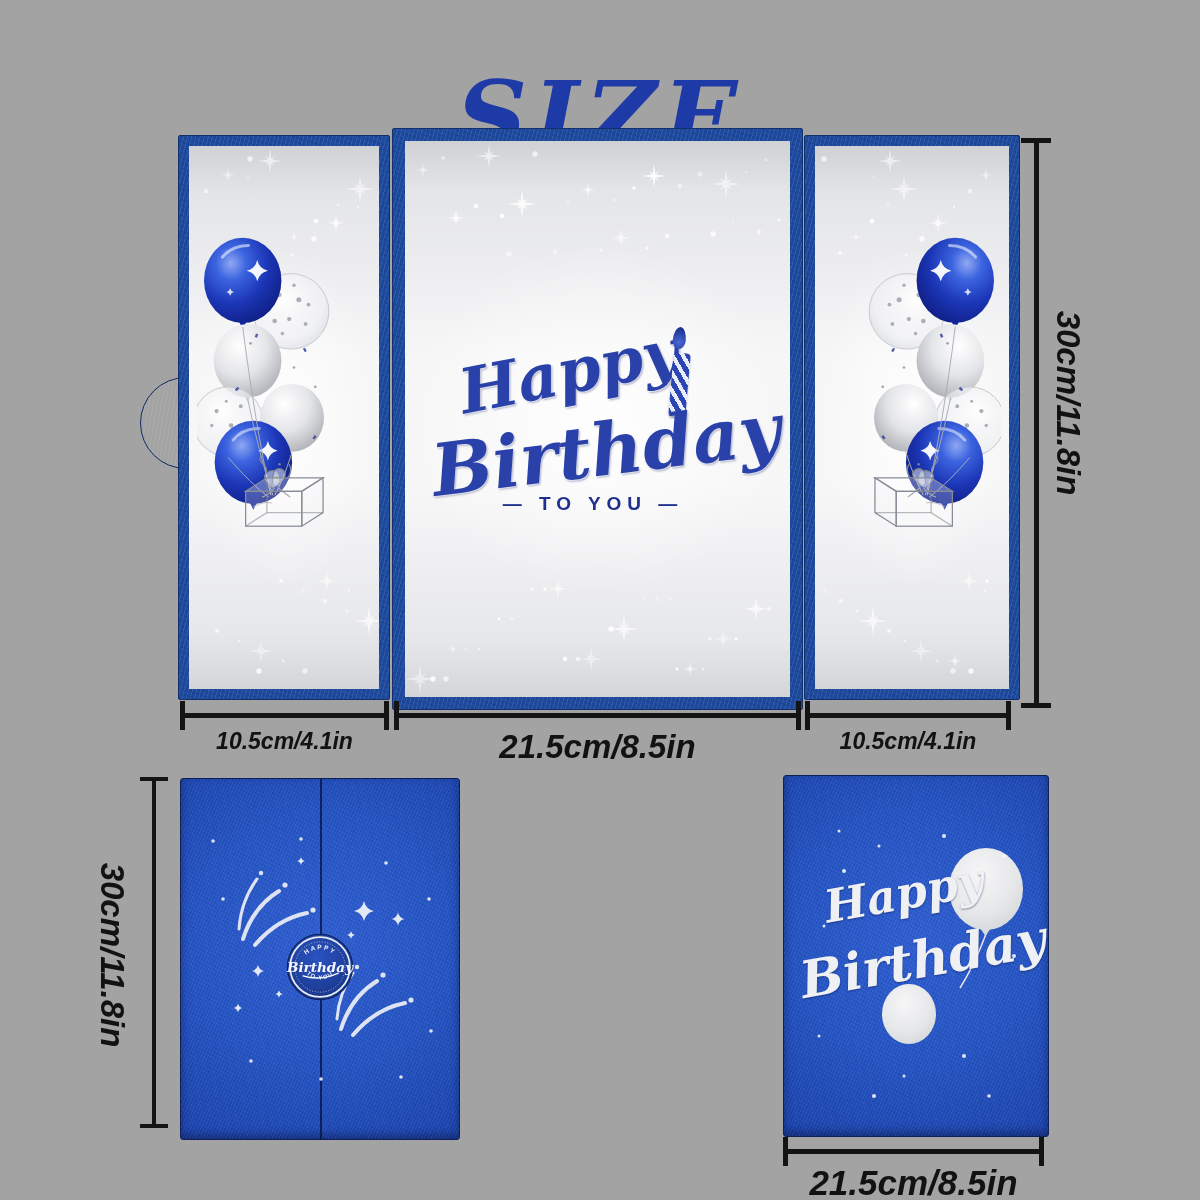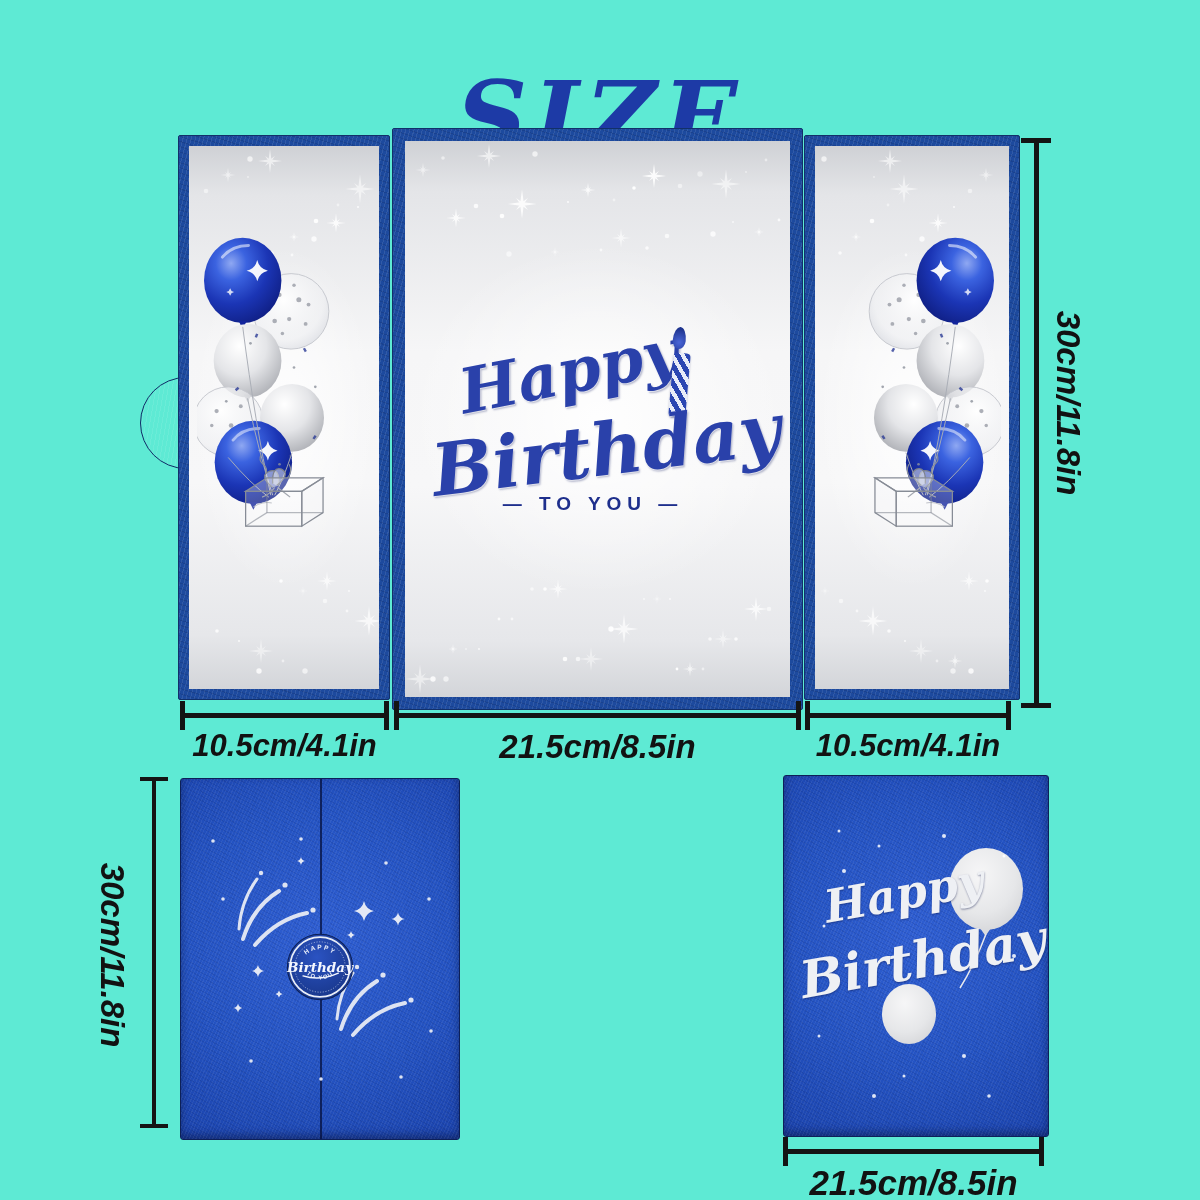--- a/index.html
+++ b/index.html
@@ -1,16 +1,16 @@
 <!DOCTYPE html>
 <html><head>
 <meta charset="utf-8">
 <style>
   html,body{margin:0;padding:0;background:#ffffff;}
-  .page{position:relative;width:1200px;height:1200px;background:#5eead4;overflow:hidden;
+  .page{position:relative;width:1200px;height:1200px;background:#a3a3a3;overflow:hidden;
         font-family:"Liberation Sans",sans-serif;}
   .title{position:absolute;top:2px;left:0;right:0;text-align:center;
          font-family:"DejaVu Serif",serif;font-style:italic;font-weight:bold;
          font-size:98px;line-height:1.0;color:#1d3aa6;letter-spacing:6px;}
   
   .panel{position:absolute;z-index:1;background-color:#1d4a9e;border:1px solid #123069;border-radius:2px;
          background-image:
            repeating-linear-gradient(105deg, rgba(255,255,255,.09) 0 1px, rgba(255,255,255,0) 1px 4px),
            repeating-linear-gradient(18deg, rgba(5,15,50,.14) 0 1px, rgba(5,15,50,0) 1px 5px);}
   .paper{position:absolute;overflow:hidden;
@@ -32,21 +32,21 @@
                box-shadow:0 1px 2px rgba(20,30,90,.35);}
   .candle-flame{position:absolute;width:13px;height:22px;transform:rotate(6deg);
                 background:radial-gradient(circle at 50% 70%, #4a66d8 0%, #1f348f 80%);
                 border-radius:50% 50% 50% 50% / 62% 62% 38% 38%;}
   
   .dline-h{position:absolute;height:5px;background:#141414;z-index:3;}
   .dline-v{position:absolute;width:5px;background:#141414;z-index:3;}
   .dtick-v{position:absolute;width:5px;height:29px;background:#141414;z-index:3;}
   .dcap-h{position:absolute;width:30px;height:5px;background:#141414;z-index:3;}
   .dlab{position:absolute;font-style:italic;font-weight:bold;color:#121212;
-        font-size:31px;text-align:center;z-index:3;white-space:nowrap;}
+        font-size:23px;text-align:center;z-index:3;white-space:nowrap;}
   .dlab.rot{transform:rotate(90deg);}
   
   .blue-card{position:absolute;border:1px solid #0d2058;border-radius:3px;overflow:hidden;
              background:radial-gradient(ellipse 120% 90% at 50% 45%, #2f5ed2 0%, #2453c2 40%, #1b43ac 75%, #163a9a 100%);
              box-shadow:inset 0 -4px 8px rgba(5,10,45,.45);}
   .blue-card::before{content:"";position:absolute;inset:0;
              background:
                repeating-linear-gradient(115deg, rgba(255,255,255,.06) 0 1px, rgba(255,255,255,0) 1px 3px),
                repeating-linear-gradient(28deg, rgba(8,18,60,.10) 0 1px, rgba(8,18,60,0) 1px 4px);}
   .seam{position:absolute;left:50%;top:0;bottom:0;width:2px;background:rgba(6,16,60,.75);}

